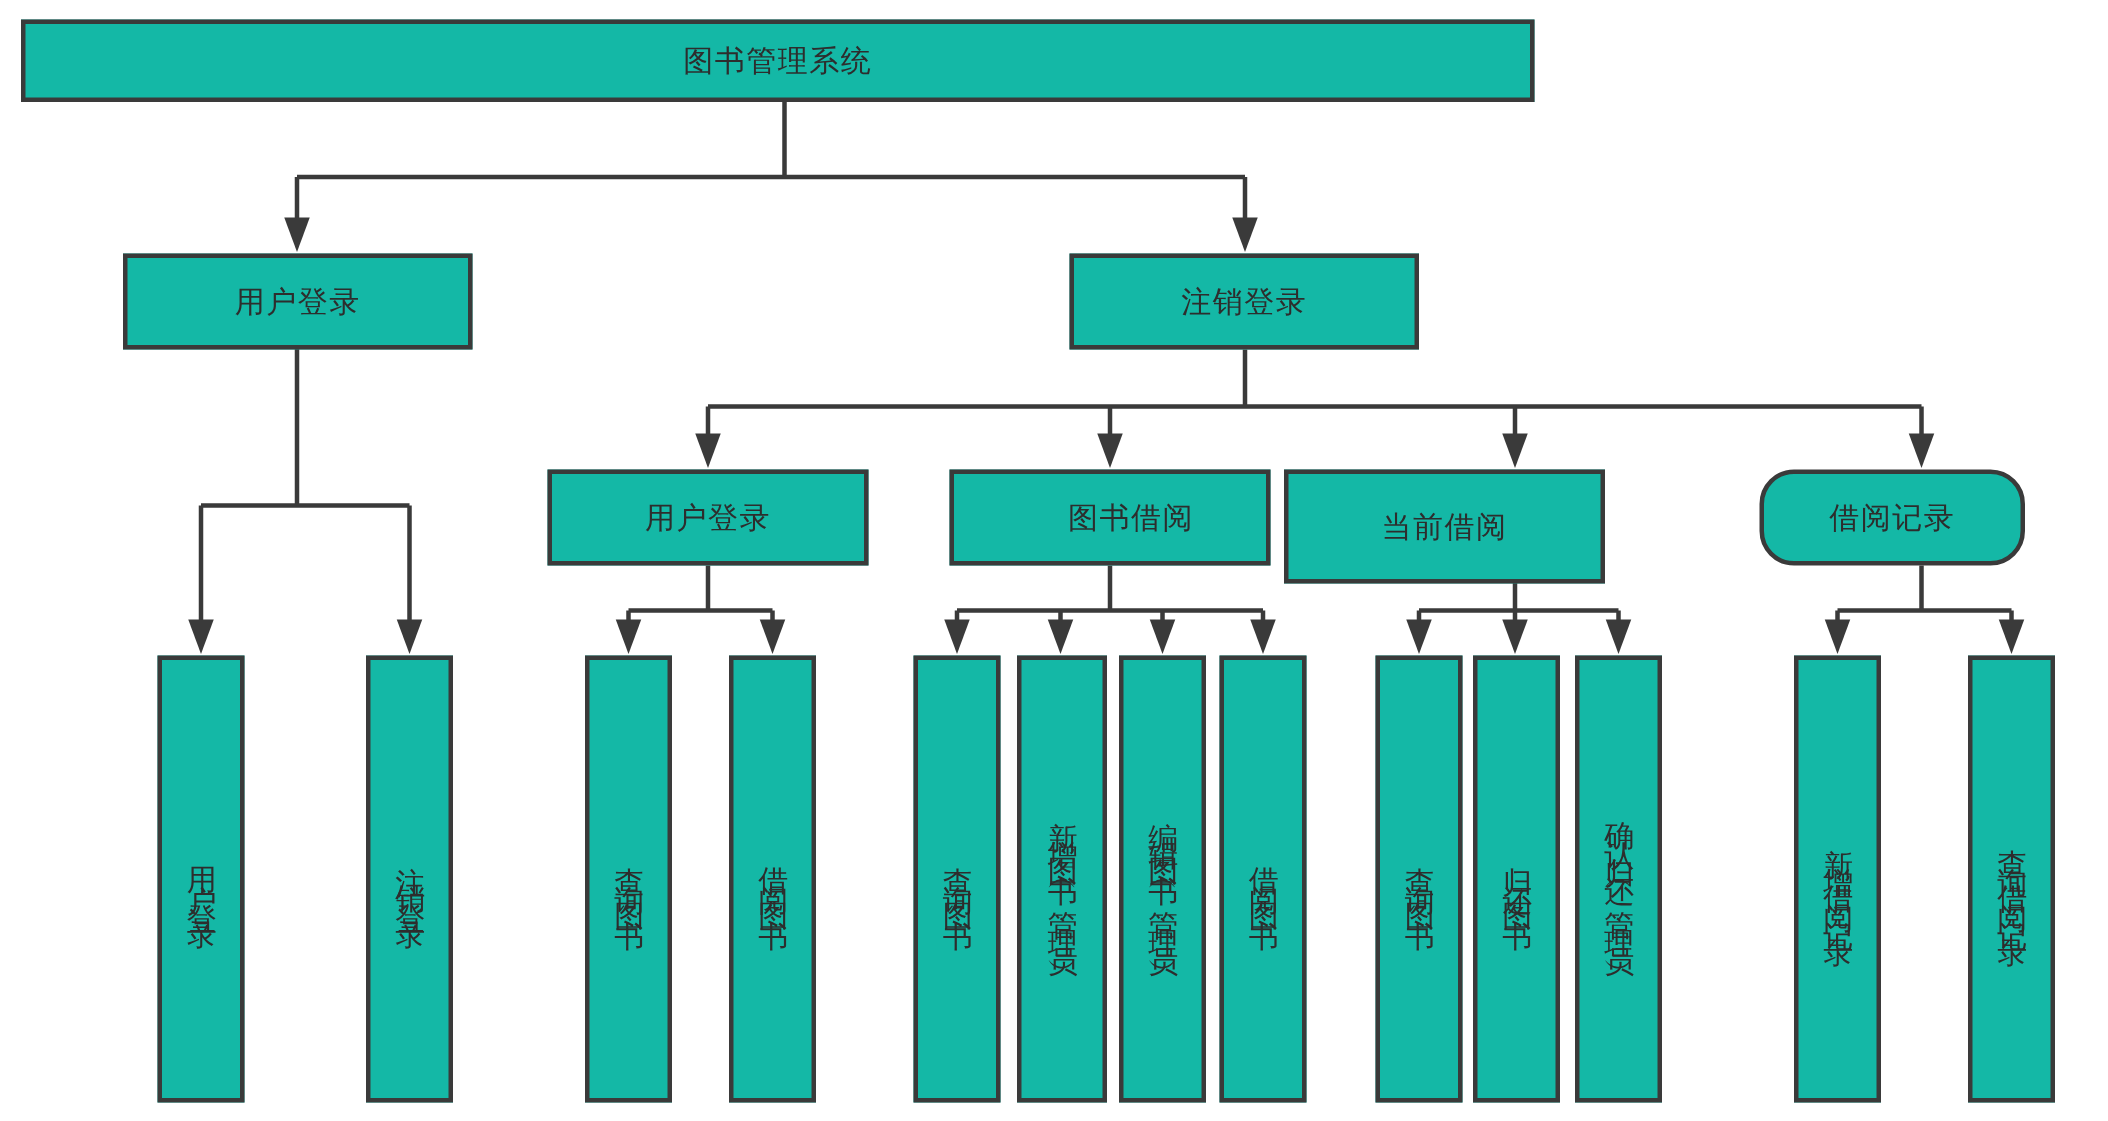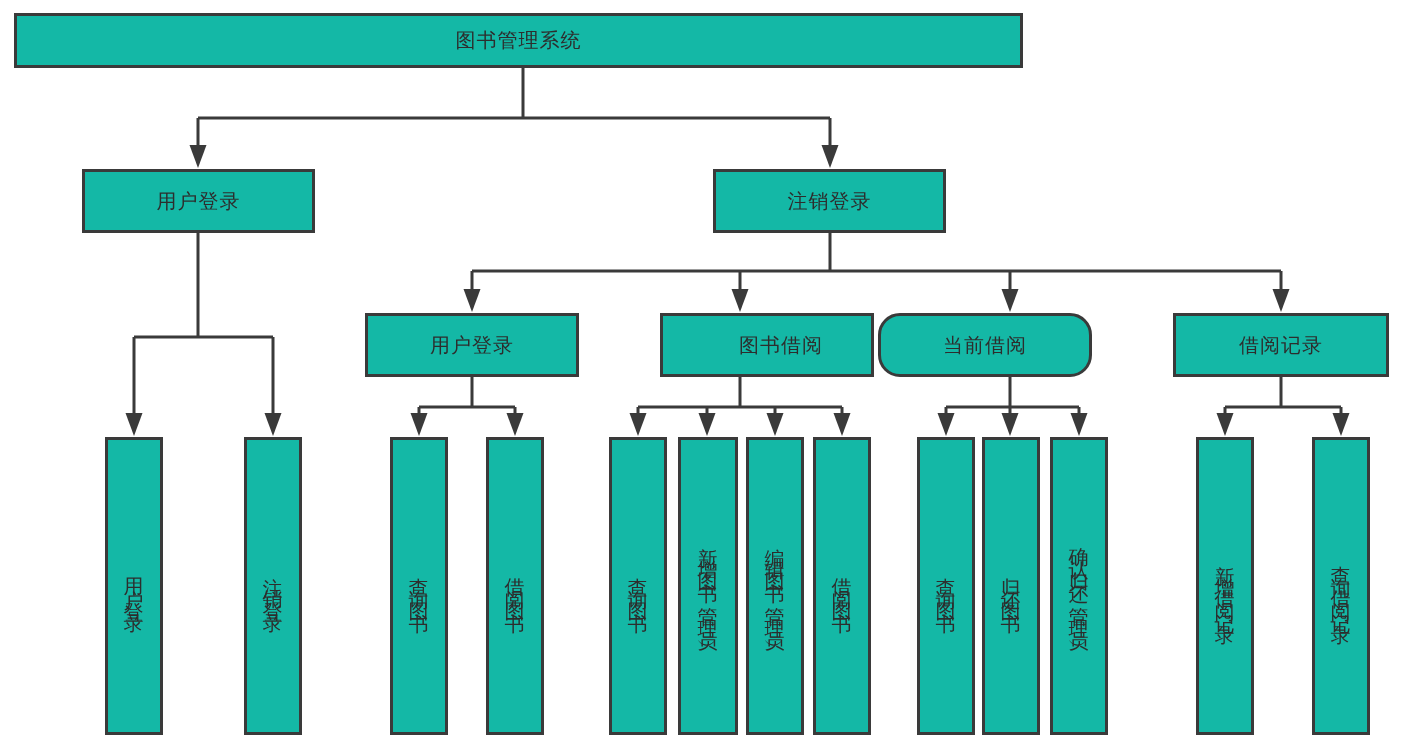--- a/index.html
+++ b/index.html
@@ -64,23 +64,23 @@
       <path d="M1341,436 l-8.5,-23 h17 z"></path>
     </g>
   </svg>
 
   <div class="node" style="left:14px;top:13px;width:1009px;height:55px;">图书管理系统</div>
 
   <div class="node" style="left:82px;top:169px;width:233px;height:64px;">用户登录</div>
   <div class="node" style="left:713px;top:169px;width:233px;height:64px;">注销登录</div>
 
   <div class="node" style="left:365px;top:313px;width:214px;height:64px;">用户登录</div>
-  <div class="node" style="left:660px;top:313px;width:214px;height:64px;padding-left:28px;">图书借阅</div>
-  <div class="node" style="left:878px;top:313px;width:214px;height:64px;border-radius:22px;">当前借阅</div>
-  <div class="node" style="left:1173px;top:313px;width:216px;height:64px;">借阅记录</div>
+  <div class="node" style="left:633px;top:313px;width:214px;height:64px;padding-left:28px;">图书借阅</div>
+  <div class="node" style="left:856px;top:313px;width:214px;height:76px;">当前借阅</div>
+  <div class="node" style="left:1173px;top:313px;width:177px;height:64px;border-radius:23px;">借阅记录</div>
 
   <div class="node vnode" style="left:105px;top:437px;width:58px;height:298px;">用户登录</div>
   <div class="node vnode" style="left:244px;top:437px;width:58px;height:298px;">注销登录</div>
 
   <div class="node vnode" style="left:390px;top:437px;width:58px;height:298px;">查询图书</div>
   <div class="node vnode" style="left:486px;top:437px;width:58px;height:298px;">借阅图书</div>
 
   <div class="node vnode" style="left:609px;top:437px;width:58px;height:298px;">查询图书</div>
   <div class="node vnode" style="left:678px;top:437px;width:60px;height:298px;">新增图书（管理员）</div>
   <div class="node vnode" style="left:746px;top:437px;width:58px;height:298px;">编辑图书（管理员）</div>

